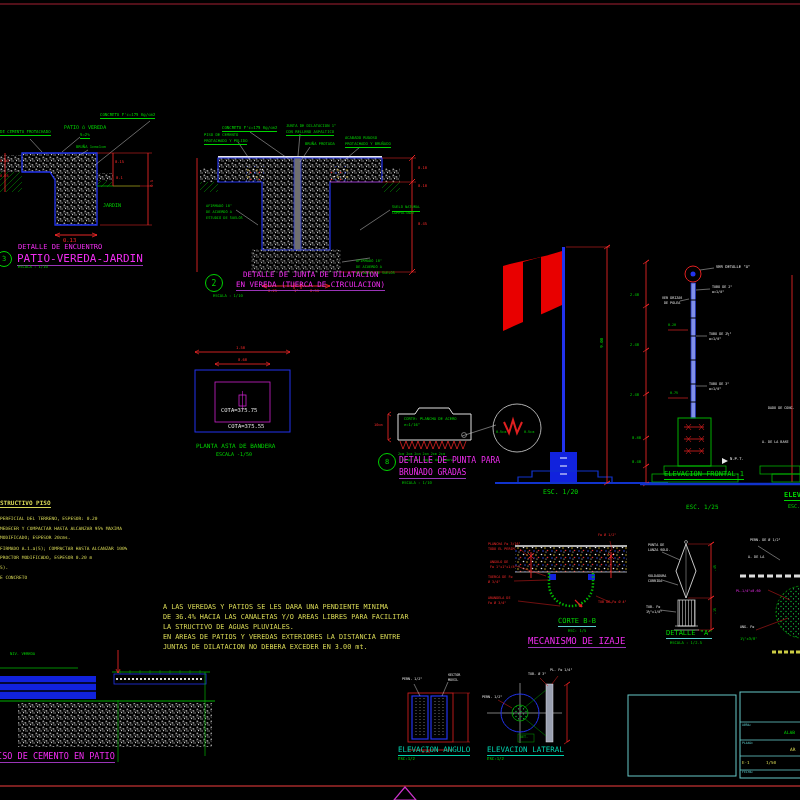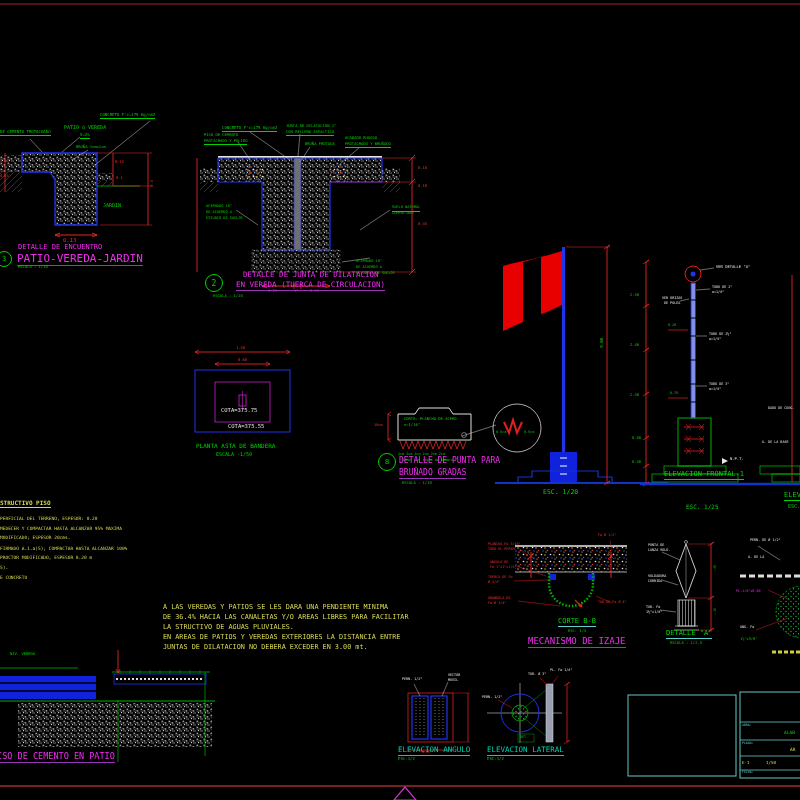--- a/index.html
+++ b/index.html
@@ -313,21 +313,21 @@
 <div class="t wht" style="left:709px;top:333px;font-size:3.4px;">TUBO DE 2½"</div>
 <div class="t wht" style="left:709px;top:338px;font-size:3.4px;">e=1/8"</div>
 <div class="t wht" style="left:709px;top:383px;font-size:3.4px;">TUBO DE 3"</div>
 <div class="t wht" style="left:709px;top:388px;font-size:3.4px;">e=1/8"</div>
 <div class="t wht" style="left:730px;top:457px;font-size:3.8px;">N.P.T.</div>
 <div class="t grn u" style="left:664px;top:471px;font-size:7px;">ELEVACION FRONTAL-1</div>
 <div class="t grn" style="left:686px;top:504px;font-size:6px;">ESC. 1/25</div>
 
 <div class="t wht" style="left:768px;top:407px;font-size:3.4px;">DADO DE CONC.</div>
 <div class="t wht" style="left:762px;top:441px;font-size:3.4px;">A. DE LA BASE</div>
-<div class="t grn u" style="left:784px;top:492px;font-size:7px;">ELEV</div>
+<div class="t grn u" style="left:784px;top:492px;font-size:7px;font-weight:bold;">ELEV</div>
 <div class="t grn" style="left:788px;top:504px;font-size:5px;">ESC.</div>
 
 <div class="t red" style="left:488px;top:543px;font-size:3.4px;">PLANCHA Fe 3/16"</div>
 <div class="t red" style="left:488px;top:548px;font-size:3.4px;">TODO EL PERIM.</div>
 <div class="t red" style="left:598px;top:534px;font-size:3.4px;">Fe Ø 1/2"</div>
 <div class="t red" style="left:490px;top:561px;font-size:3.4px;">ANGULO DE</div>
 <div class="t red" style="left:490px;top:566px;font-size:3.4px;">Fe 1"x1"x1/8"</div>
 <div class="t red" style="left:488px;top:576px;font-size:3.4px;">TUERCA DE Fe</div>
 <div class="t red" style="left:488px;top:581px;font-size:3.4px;">Ø 3/4"</div>
 <div class="t red" style="left:488px;top:597px;font-size:3.4px;">ARANDELA DE</div>

